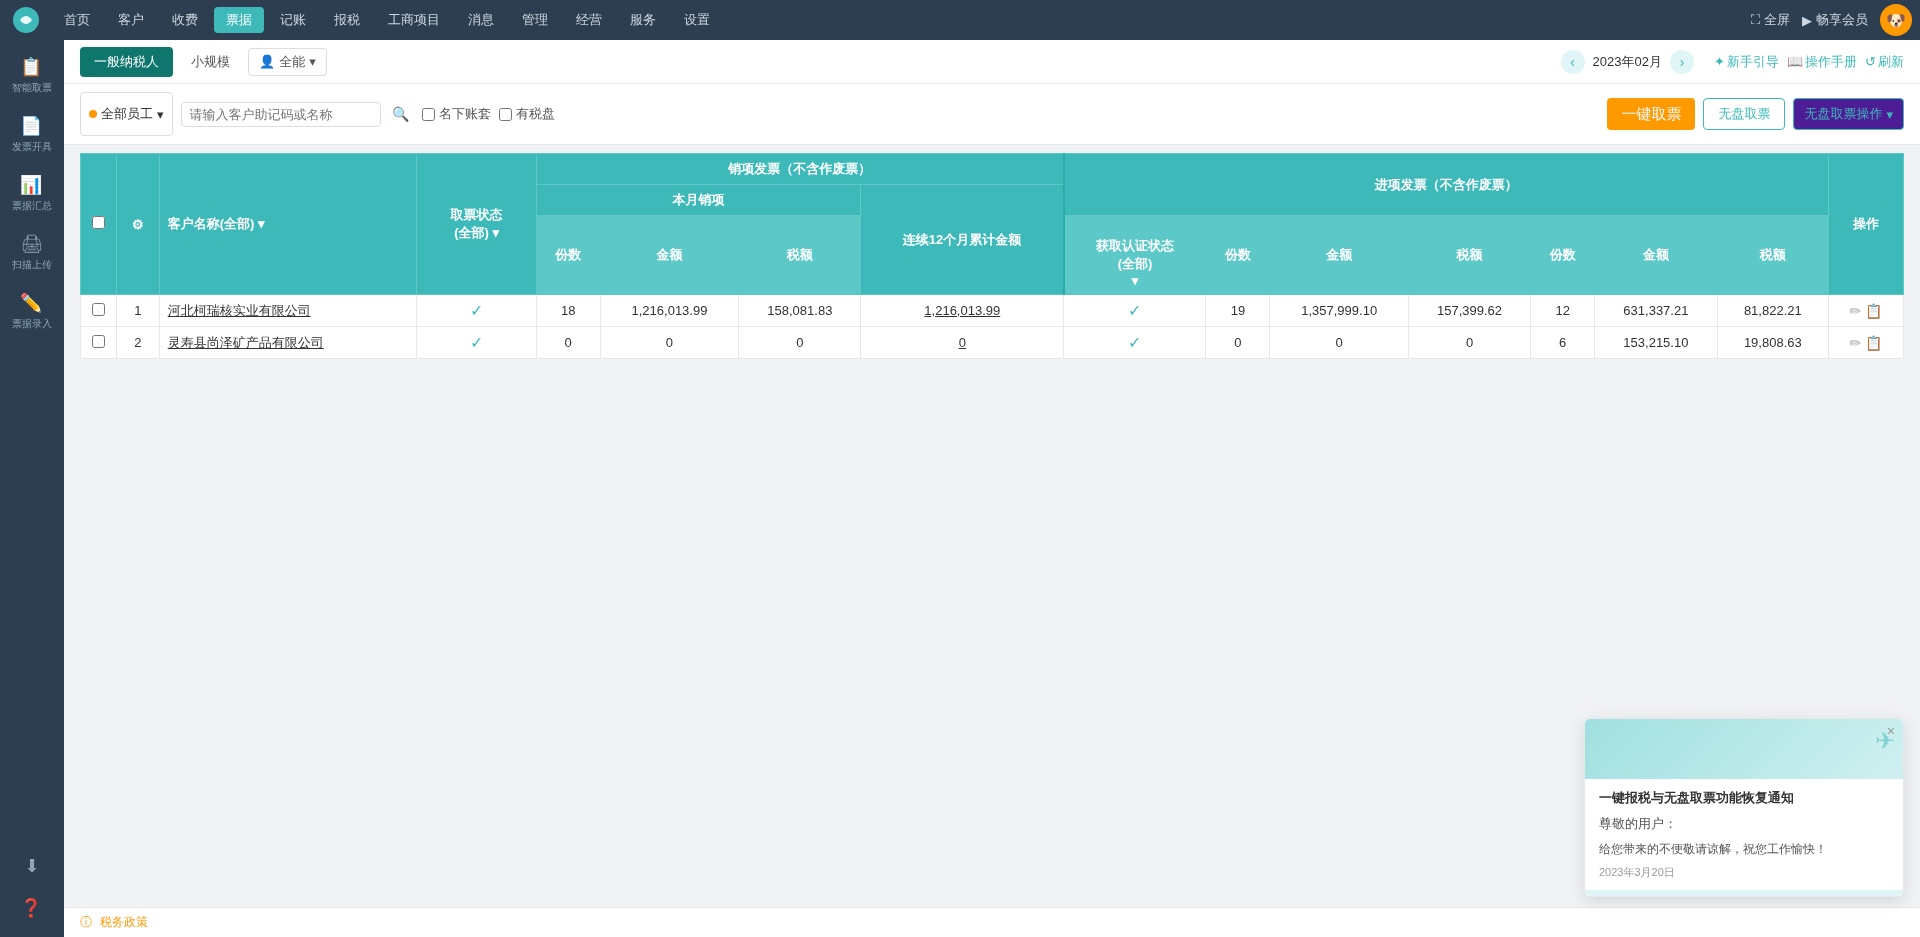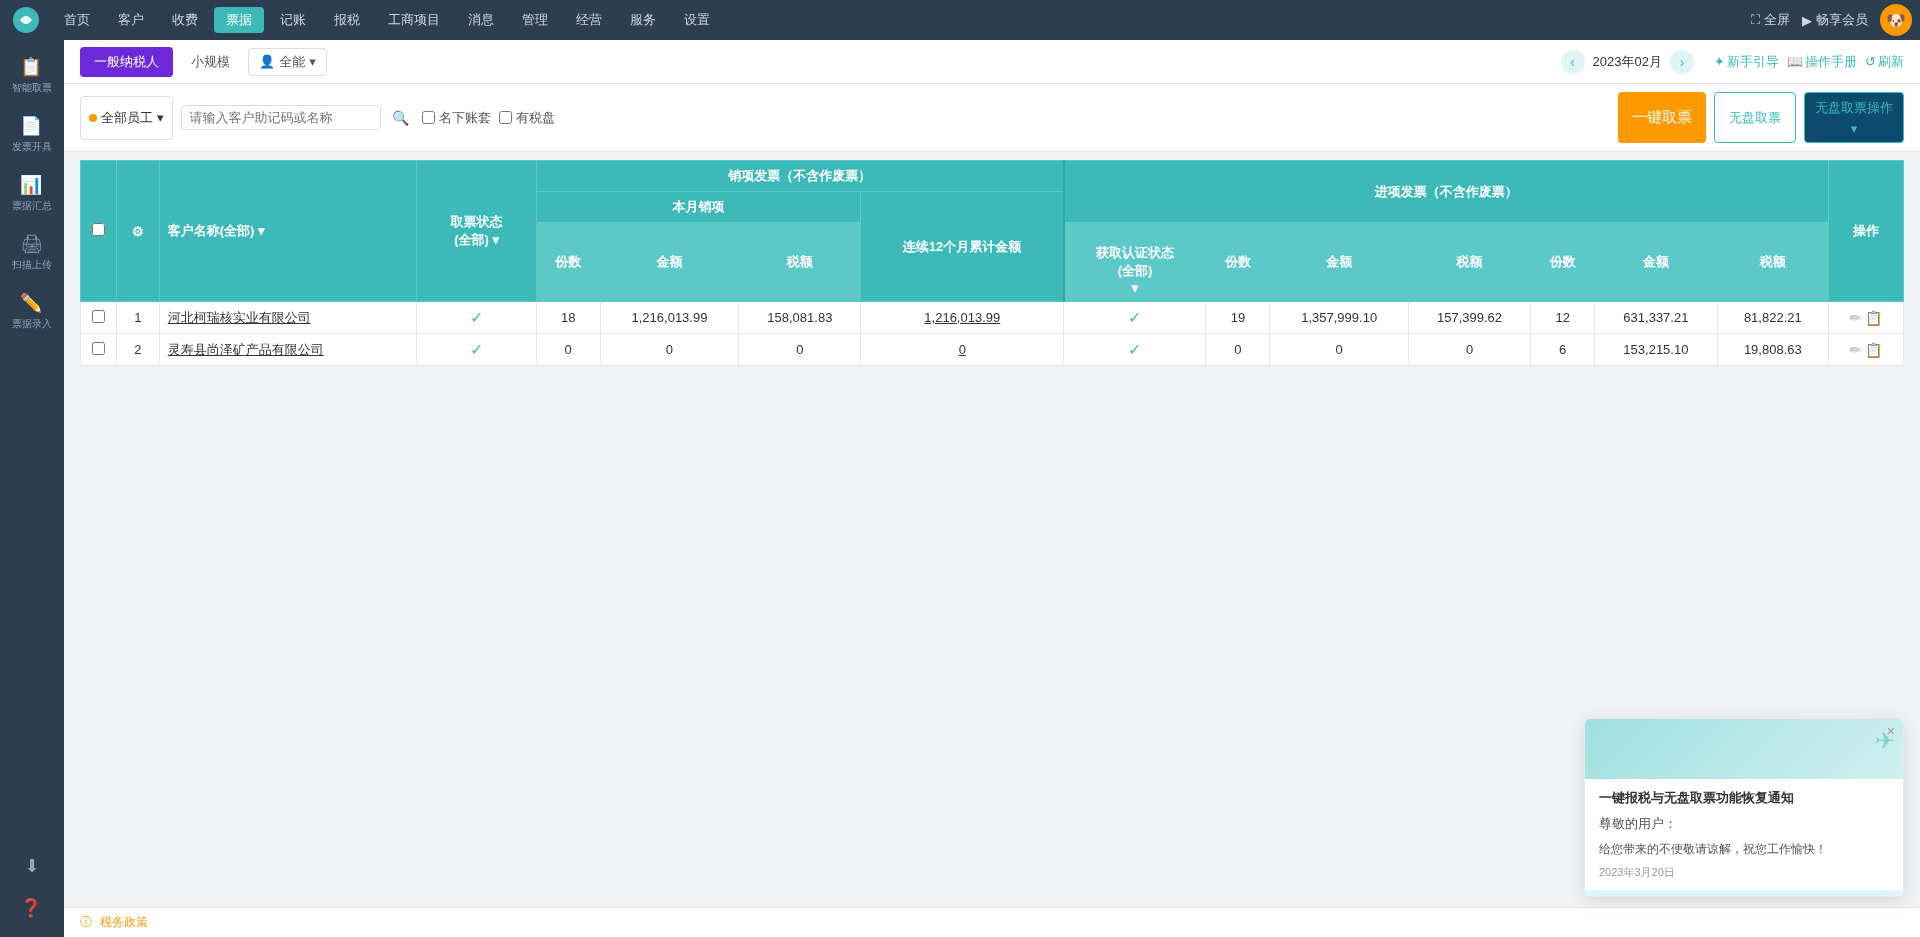--- a/index.html
+++ b/index.html
@@ -93,21 +93,21 @@
       height: 44px;
       border-bottom: 1px solid #e8e8e8;
       gap: 4px;
       flex-shrink: 0;
     }
     .tab {
       padding: 6px 14px; border-radius: 4px; cursor: pointer;
       color: #555; font-size: 13px; white-space: nowrap;
     }
     .tab.active {
-      background: #6d28d9; color: #fff;
+      background: #0f766e; color: #fff;
     }
     .tab-extra {
       display: flex; align-items: center; gap: 4px;
       color: #555; cursor: pointer; padding: 4px 10px;
       border: 1px solid #ddd; border-radius: 4px; font-size: 13px;
     }
     .tab-date-nav {
       display: flex; align-items: center; gap: 8px;
       margin-left: auto; color: #333; font-size: 14px; font-weight: 500;
     }
@@ -150,23 +150,23 @@
     .toolbar-right { margin-left: auto; display: flex; gap: 8px; }
     .btn-primary {
       background: #f90; color: #fff; border: none; border-radius: 4px;
       padding: 6px 14px; cursor: pointer; font-size: 15px;
     }
     .btn-default {
       background: #fff; color: #3db9b9; border: 1px solid #3db9b9; border-radius: 4px;
       padding: 6px 14px; cursor: pointer; font-size: 13px;
     }
     .btn-more {
-      background: #0c4a6e; color: #3db9b9; border: 1px solid #3db9b9; border-radius: 4px;
+      background: #4c1d95; color: #3db9b9; border: 1px solid #3db9b9; border-radius: 4px;
       padding: 6px 10px; cursor: pointer; font-size: 13px;
-      display: flex; align-items: center; gap: 4px; flex-direction: column;
+      display: flex; align-items: center; gap: 4px;
     }
 
     
     .table-container {
       flex: 1; overflow: auto; padding: 8px 16px;
     }
     table {
       width: 100%; border-collapse: collapse; background: #fff;
       font-size: 12px;
     }

